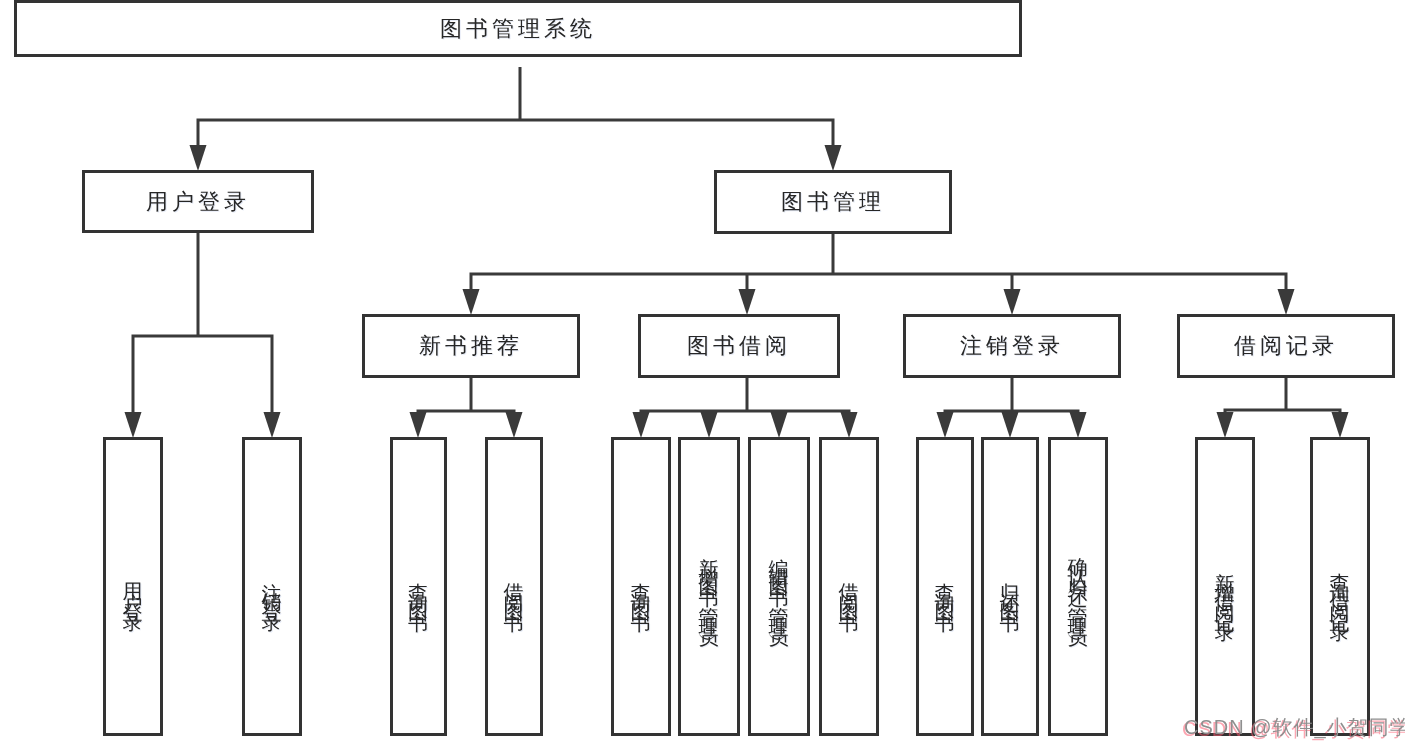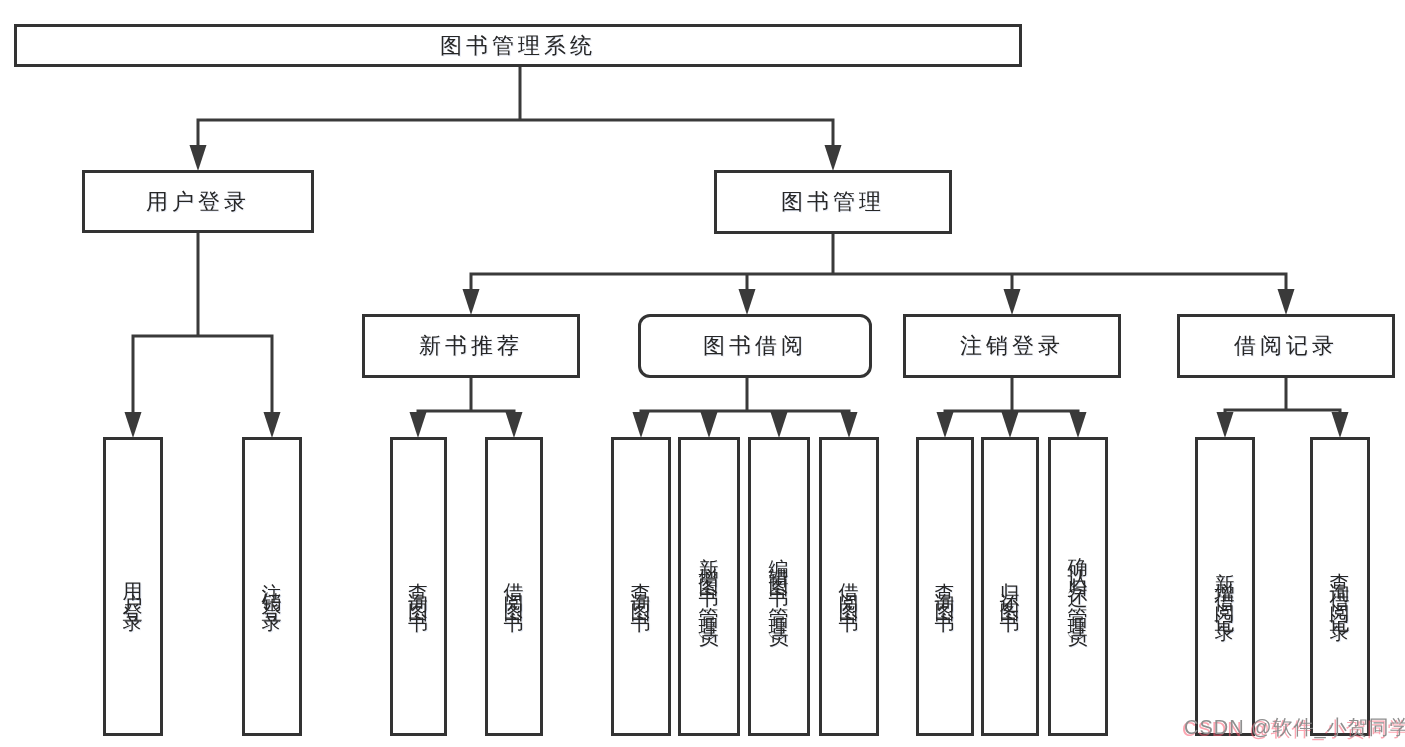--- a/index.html
+++ b/index.html
@@ -109,35 +109,35 @@
         <polygon points="770.5,412 787.5,412 779,438"></polygon>
         <polygon points="840.5,412 857.5,412 849,438"></polygon>
         <polygon points="936.5,412 953.5,412 945,438"></polygon>
         <polygon points="1001.5,412 1018.5,412 1010,438"></polygon>
         <polygon points="1069.5,412 1086.5,412 1078,438"></polygon>
         <polygon points="1216.5,412 1233.5,412 1225,438"></polygon>
         <polygon points="1331.5,412 1348.5,412 1340,438"></polygon>
       </g>
   </svg>
 
-  <div class="node" style="left:14px; top:24px; width:1008px; height:43px;">
+  <div class="node" style="left:14px; top:0; width:1008px; height:57px;">
     <span class="lbl">图书管理系统</span>
   </div>
 
   <div class="node" style="left:82px; top:170px; width:232px; height:63px;">
     <span class="lbl">用户登录</span>
   </div>
   <div class="node" style="left:362px; top:314px; width:218px; height:64px;">
     <span class="lbl">新书推荐</span>
   </div>
 
   <div class="node" style="left:714px; top:170px; width:238px; height:64px;">
     <span class="lbl">图书管理</span>
   </div>
-  <div class="node" style="left:638px; top:314px; width:234px; height:64px;border-radius:12px;">
+  <div class="node" style="left:638px; top:314px; width:202px; height:64px;">
     <span class="lbl">图书借阅</span>
   </div>
   <div class="node" style="left:903px; top:314px; width:218px; height:64px;">
     <span class="lbl">注销登录</span>
   </div>
   <div class="node" style="left:1177px; top:314px; width:218px; height:64px;">
     <span class="lbl">借阅记录</span>
   </div>
 
   <div class="leaf" style="left:103px; width:60px;">

